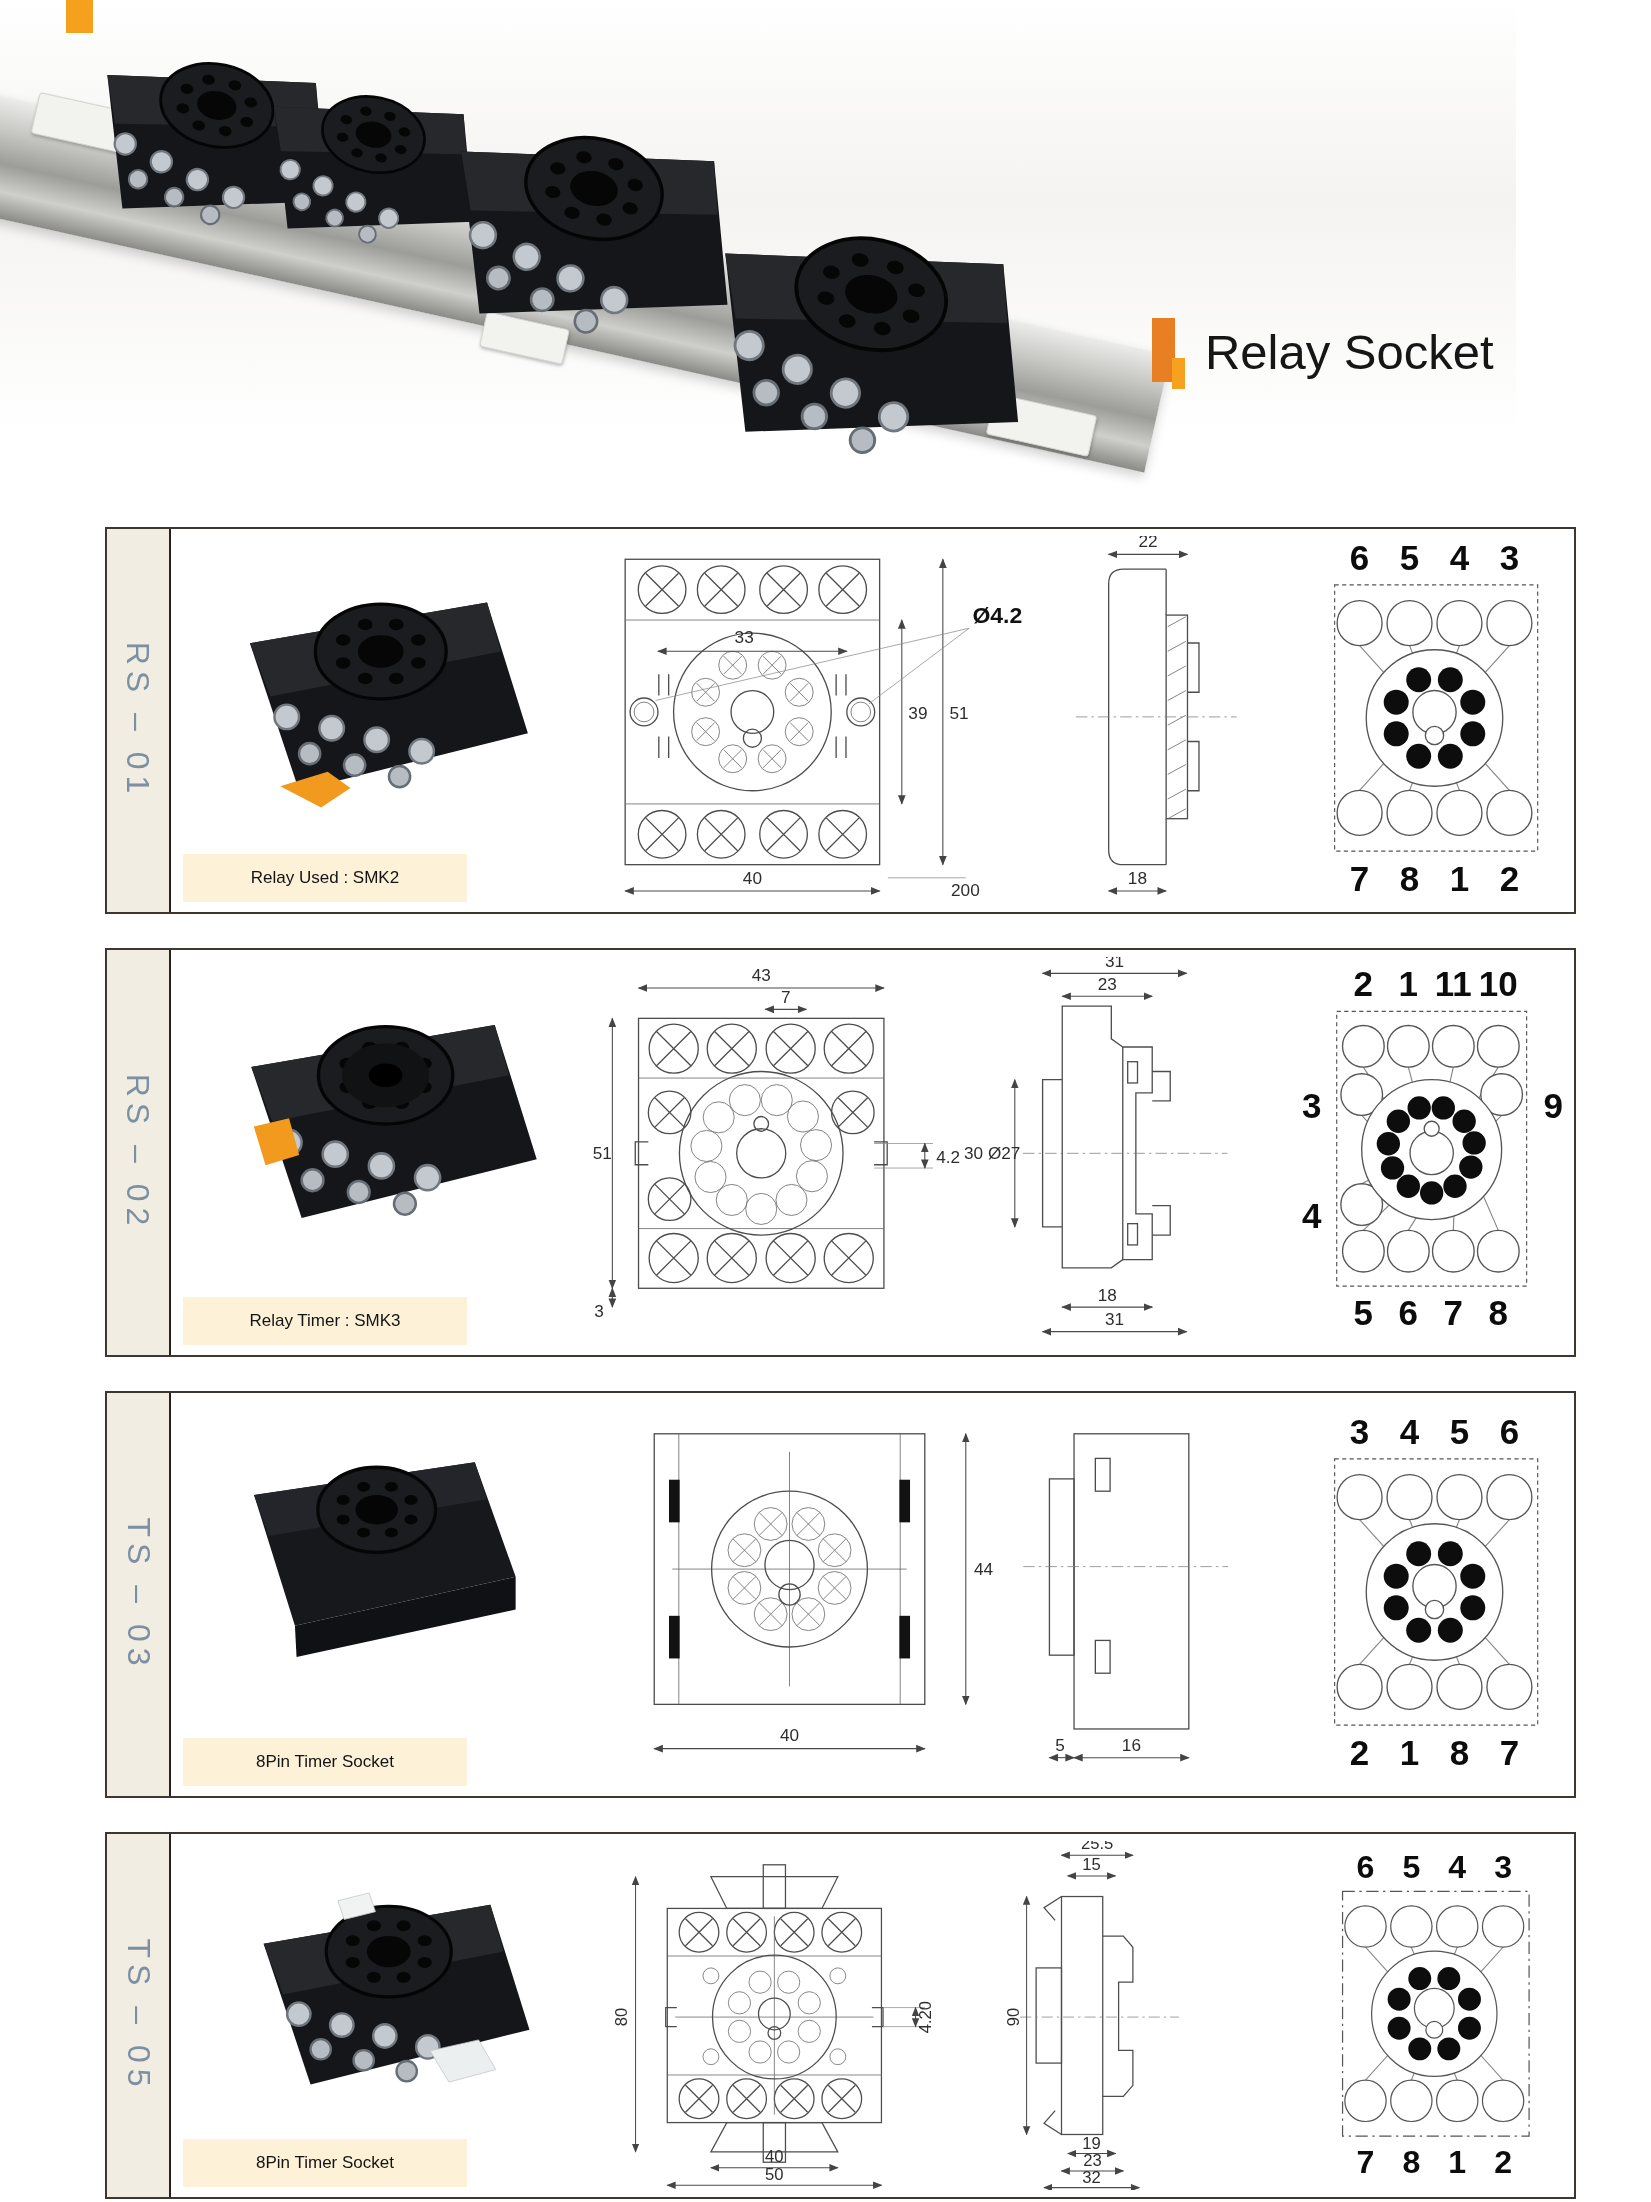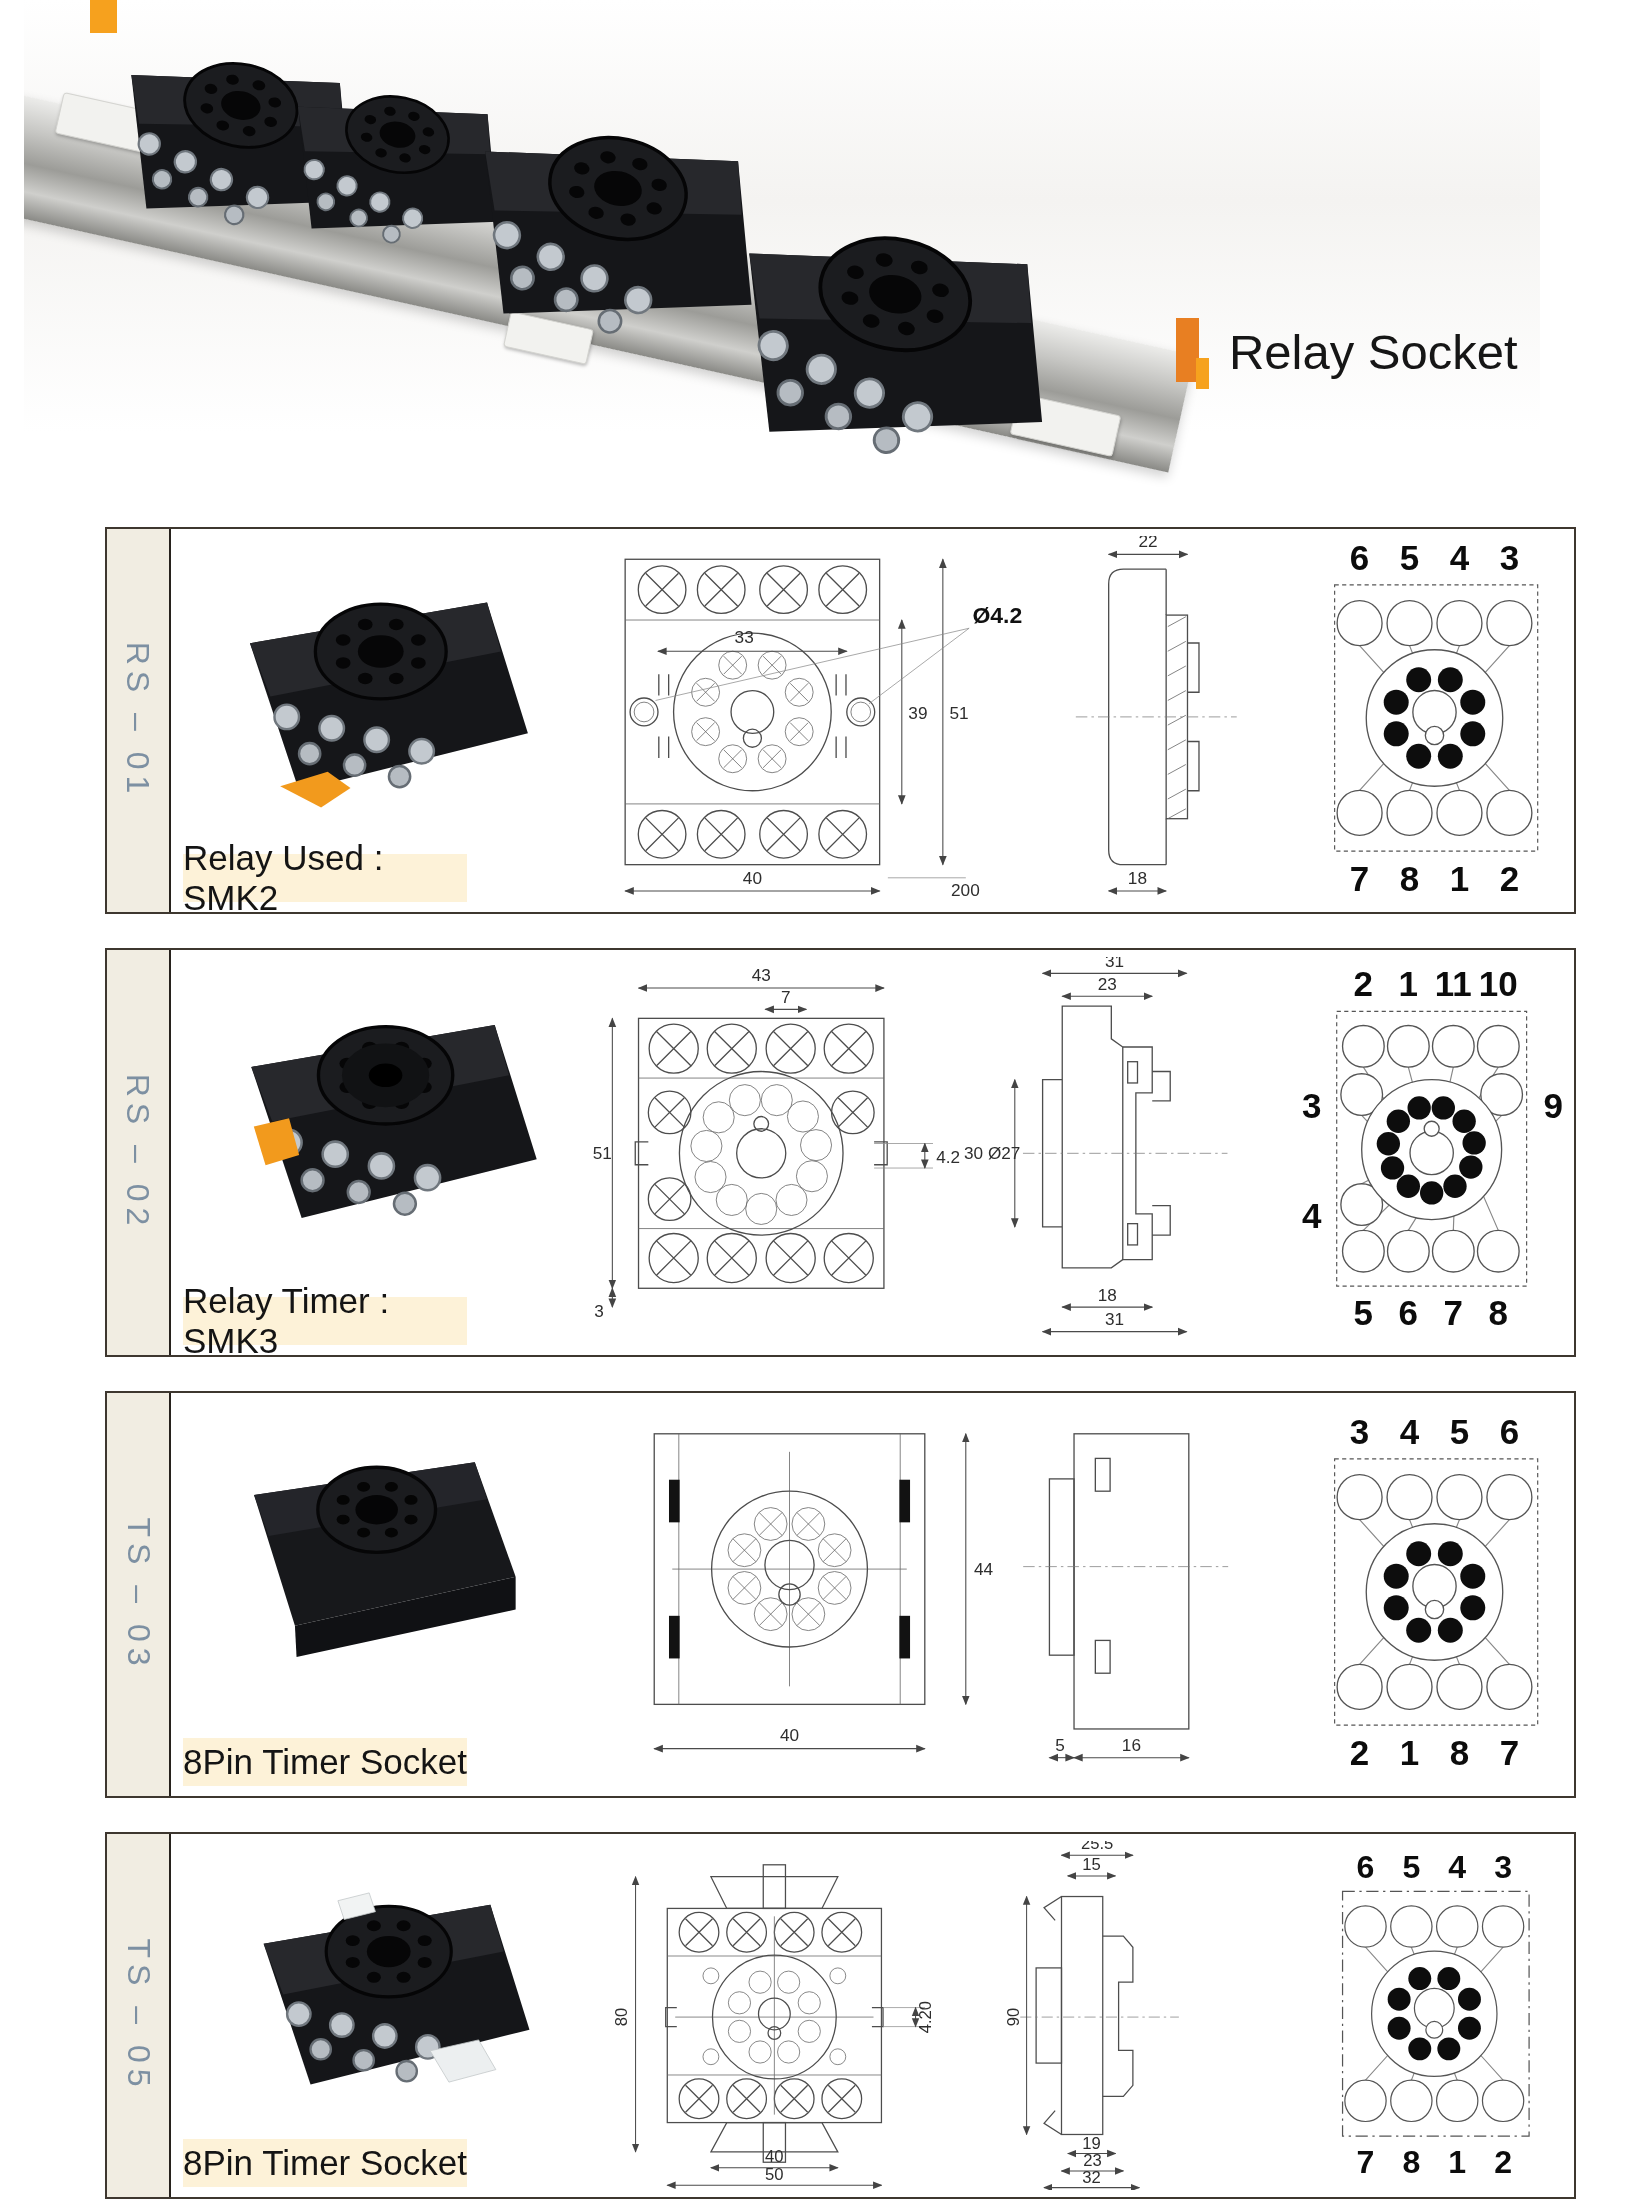--- a/index.html
+++ b/index.html
@@ -1,21 +1,21 @@
 <!DOCTYPE html>
 <html style="font-size:13.8px"><head>
 <meta charset="utf-8">
 <style>
   html,body{margin:0;padding:0;background:#ffffff;width:1652px;height:2203px;overflow:hidden;
             font-family:"Liberation Sans",sans-serif;color:#111;}
   .page{position:relative;width:1652px;height:2203px;}
 
   
   .hero{position:relative;width:1516px;height:527px;overflow:hidden;
-        background:linear-gradient(180deg,#ffffff 0%,#f4f3f1 38%,#ffffff 82%);margin-left:24px;}
+        background:linear-gradient(180deg,#ffffff 0%,#f4f3f1 38%,#ffffff 82%);}
   .corner-bar{position:absolute;left:66px;top:0;width:27px;height:33px;background:#f6a11e;}
   .rail{position:absolute;left:-69px;top:82px;width:1256px;height:120px;transform:rotate(12.5deg);
         transform-origin:left center;
         background:linear-gradient(180deg,#ececea 0%,#c6c6c3 28%,#9c9c98 55%,#cfcfcc 78%,#8a8a86 100%);
         box-shadow:0 5.2px 12px rgba(0,0,0,.18);}
   .clip{position:absolute;background:#f2f2ef;border:0.9px solid #d4d4d0;border-radius:3.4px;
         box-shadow:0.9px 1.7px 3.4px rgba(0,0,0,.25);transform:rotate(12.5deg);}
   .hs{position:absolute;transform:rotate(12deg);}
   .title-block{position:absolute;top:315px;right:22.4px;display:flex;align-items:flex-start;}
   .tmarks{position:relative;width:43px;height:74px;}
@@ -32,21 +32,21 @@
   .r3{height:407px;}
   .r4{height:367px;}
   .vcol{width:62px;min-width:62px;border-right:2.6px solid #27221d;background:#f1ede2;
         display:flex;align-items:center;justify-content:center;}
   .vtext{display:inline-block;transform:rotate(90deg);white-space:nowrap;font-size:32px;
          color:#7d90a2;letter-spacing:6px;}
   .row-body{position:relative;flex:1;display:flex;}
   .photo-col{position:relative;width:404px;min-width:404px;}
   .product-photo{position:absolute;left:34px;top:12px;}
   .caption{position:absolute;left:12px;bottom:10.3px;width:284px;height:48px;background:#fdf2d8;
-           display:flex;align-items:center;justify-content:center;font-size:35px;color:#141414;}
+           display:flex;align-items:center;justify-content:center;font-size:17px;color:#141414;}
   .draw-col{flex:1;display:flex;align-items:center;justify-content:center;}
   .pin-col{width:284px;min-width:284px;display:flex;align-items:center;justify-content:center;}
 
   
   .ln{stroke:#4d4d4d;stroke-width:1.6;fill:none;}
   .lnt{stroke:#6a6a6a;stroke-width:1;fill:none;}
   .dim{stroke:#4a4a4a;stroke-width:1.3;fill:none;}
   .ext{stroke:#8a8a8a;stroke-width:.9;fill:none;}
   .cl{stroke:#7a7a7a;stroke-width:.9;fill:none;stroke-dasharray:14 5 3 5;}
   text.d{font-family:"Liberation Sans",sans-serif;font-size:21px;fill:#2e2e2e;}

